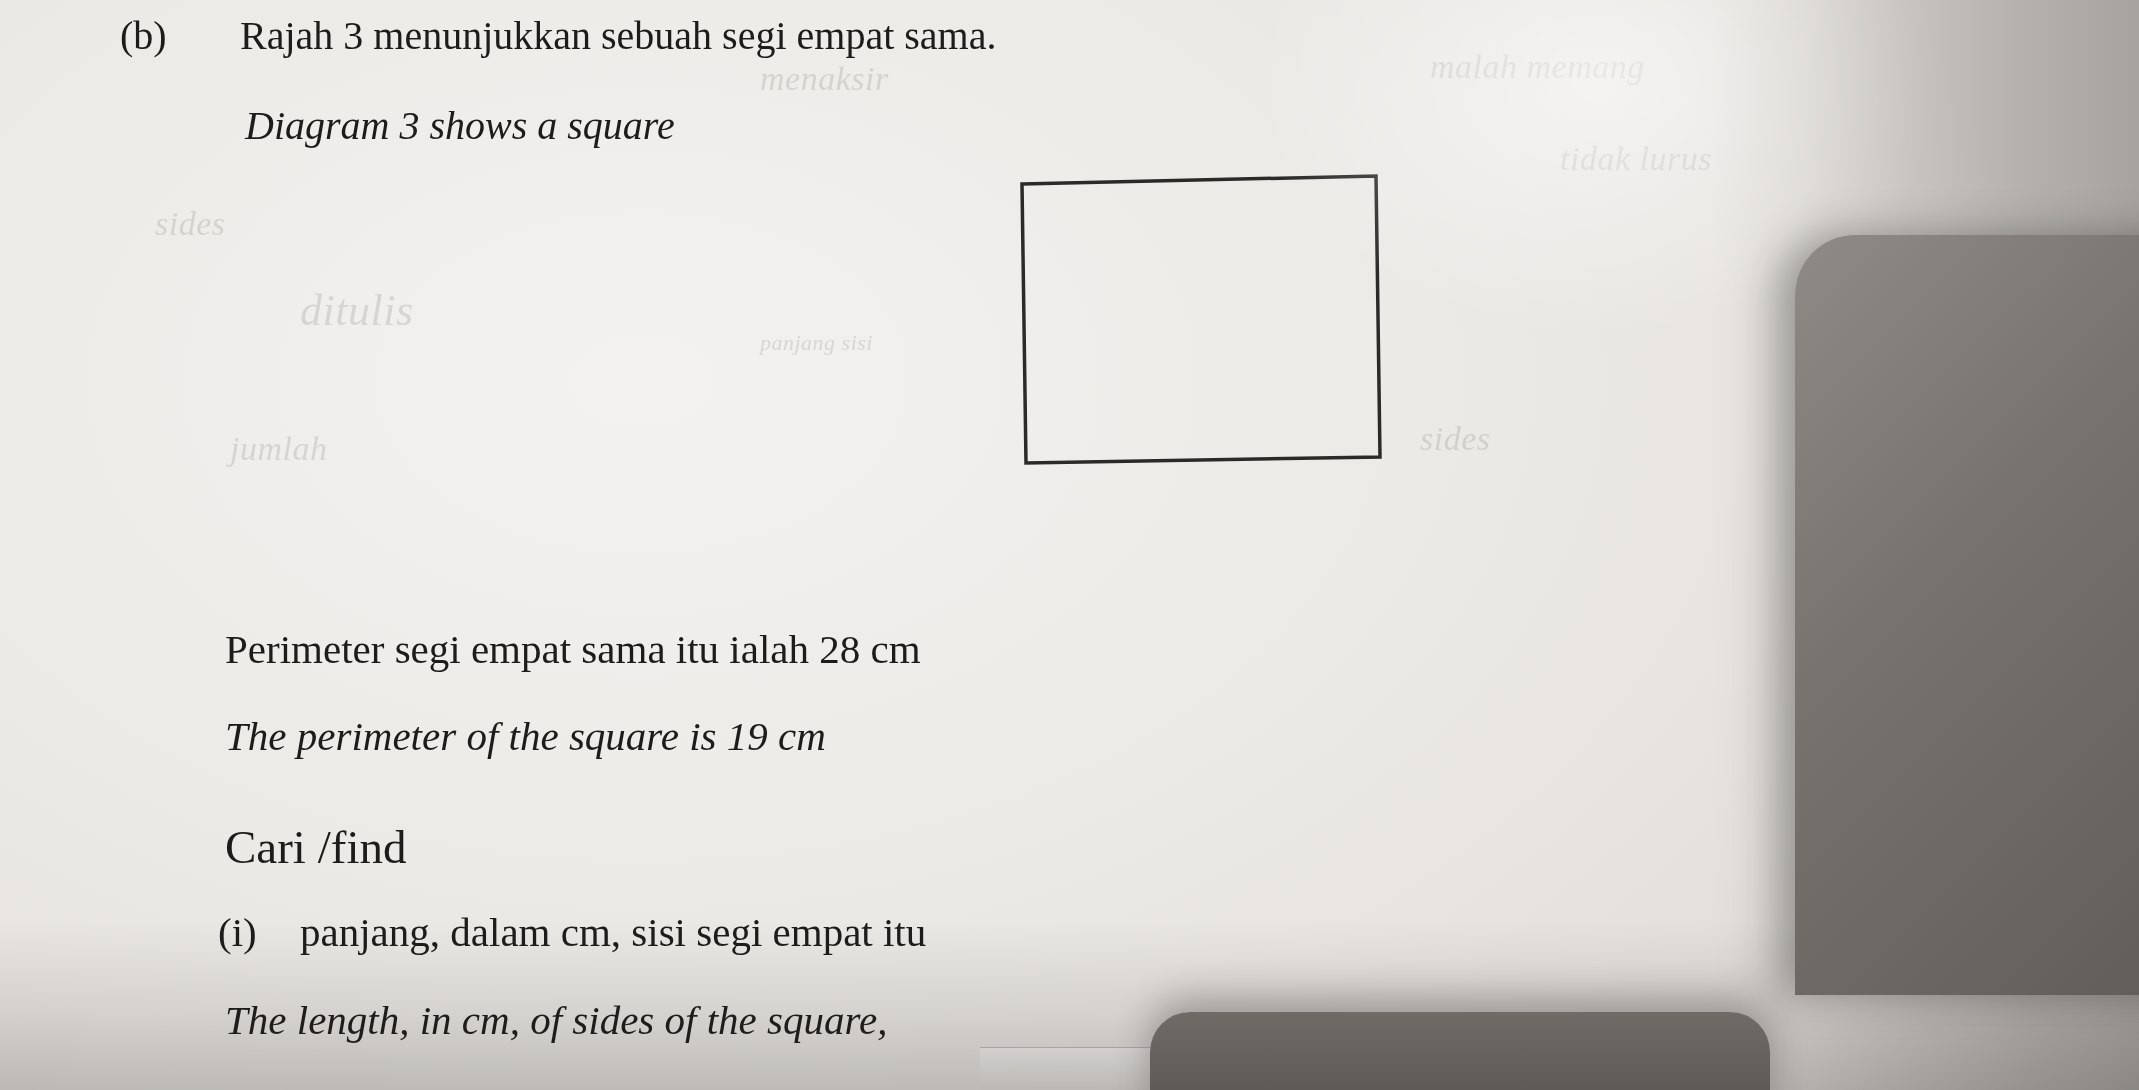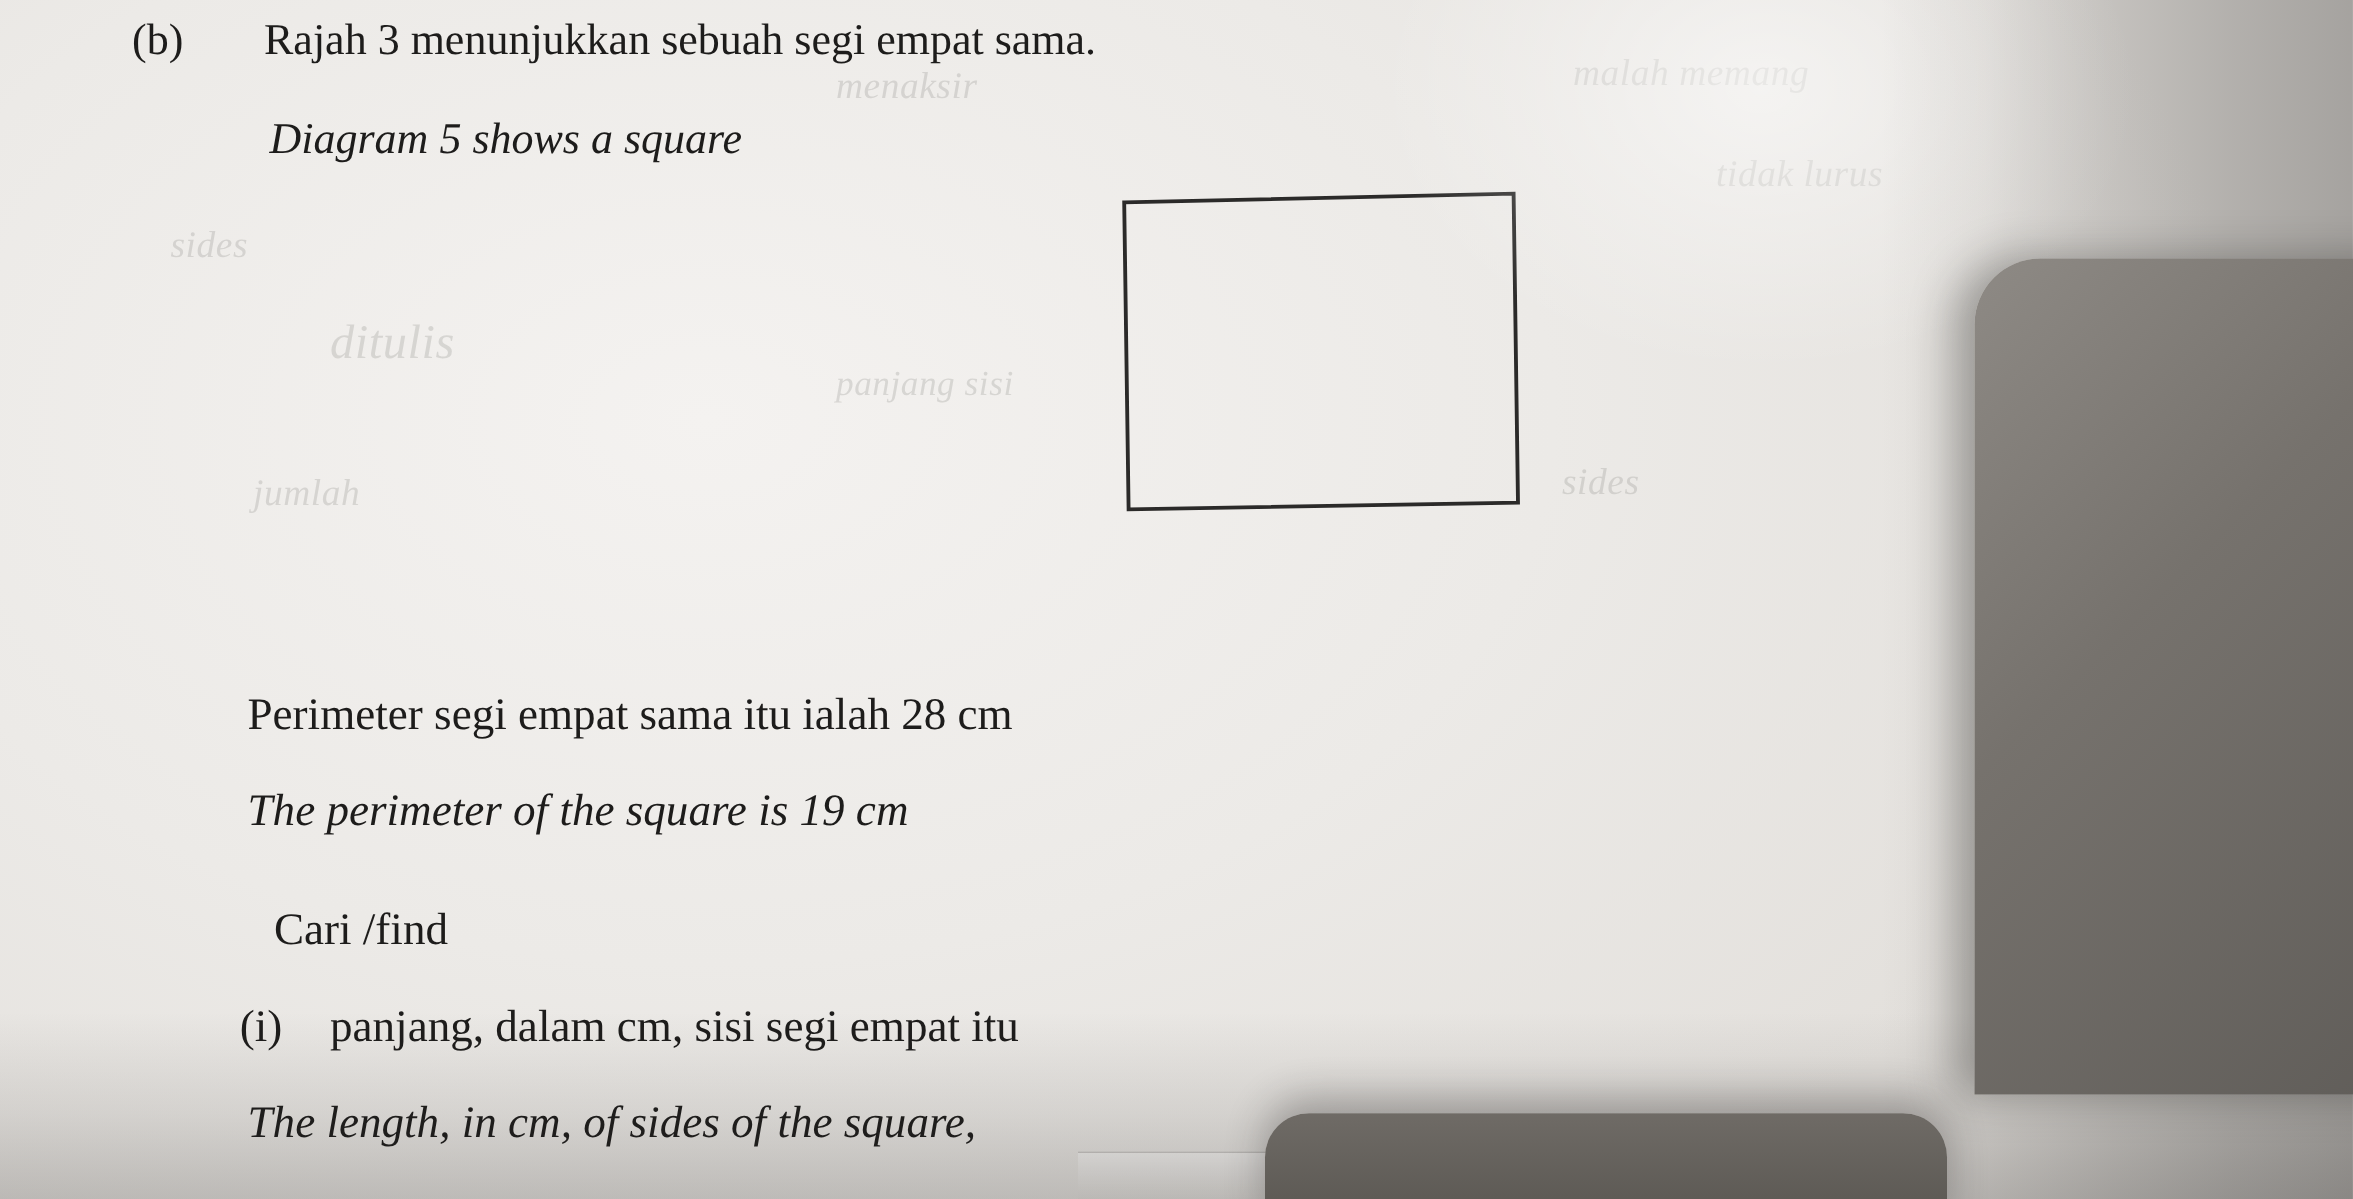--- a/index.html
+++ b/index.html
@@ -46,21 +46,21 @@
 
   #label-b      { left: 120px; top: 12px;  font-size: 40px; }
   #stmt-my      { left: 240px; top: 12px;  font-size: 40px; text-align: right; }
   #stmt-en      { left: 245px; top: 102px; font-size: 40px; }
 
   #caption      { left: 1030px; top: 512px; font-size: 40px; }
   #caption .it  { font-style: italic; }
 
   #perimeter-my { left: 225px; top: 625px; font-size: 41px; }
   #perimeter-en { left: 225px; top: 712px; font-size: 41px; }
-  #find-label   { left: 225px; top: 820px; font-size: 41px; margin-left: 24px; }
+  #find-label   { left: 225px; top: 820px; font-size: 47px; }
   #q-i-num      { left: 218px; top: 908px; font-size: 41px; }
   #q-i-my       { left: 300px; top: 908px; font-size: 41px; }
   #q-i-en       { left: 225px; top: 996px; font-size: 41px; }
 
   
   #figure {
     position: absolute;
     left: 1018px;
     top: 172px;
     width: 368px;
@@ -136,28 +136,28 @@
 </style>
 </head>
 <body>
 
 <div id="page">
 
   <div class="ghost" style="left:760px;  top:60px;  font-size:34px;">menaksir</div>
   <div class="ghost" style="left:1430px; top:48px;  font-size:34px;">malah memang</div>
   <div class="ghost" style="left:1560px; top:140px; font-size:34px;">tidak lurus</div>
   <div class="ghost" style="left:155px;  top:205px; font-size:34px;">sides</div>
-  <div class="ghost" style="left:760px;  top:330px; font-size:32px;">panjang sisi</div>
+  <div class="ghost" style="left:760px;  top:330px; font-size:22px;">panjang sisi</div>
   <div class="ghost" style="left:300px;  top:285px; font-size:44px;">ditulis</div>
   <div class="ghost" style="left:1420px; top:420px; font-size:34px;">sides</div>
   <div class="ghost" style="left:230px;  top:430px; font-size:34px;">jumlah</div>
 
   <div class="line roman" id="label-b">(b)</div>
   <div class="line roman" id="stmt-my">Rajah 3 menunjukkan sebuah segi empat sama.</div>
-  <div class="line italic" id="stmt-en">Diagram 5 shows a square</div>
+  <div class="line italic" id="stmt-en">Diagram 3 shows a square</div>
 
   <div id="figure">
     <svg width="368" height="295" viewBox="0 0 368 295" xmlns="http://www.w3.org/2000/svg">
       <polygon points="4,12 358,4 362,285 8,291" fill="none" stroke="#2b2a29" stroke-width="3.5" stroke-linejoin="miter"></polygon>
     </svg>
   </div>
 
 
   <div class="line roman" id="perimeter-my">Perimeter segi empat sama itu ialah 28 cm</div>
   <div class="line italic" id="perimeter-en">The perimeter of the square is 19 cm</div>

